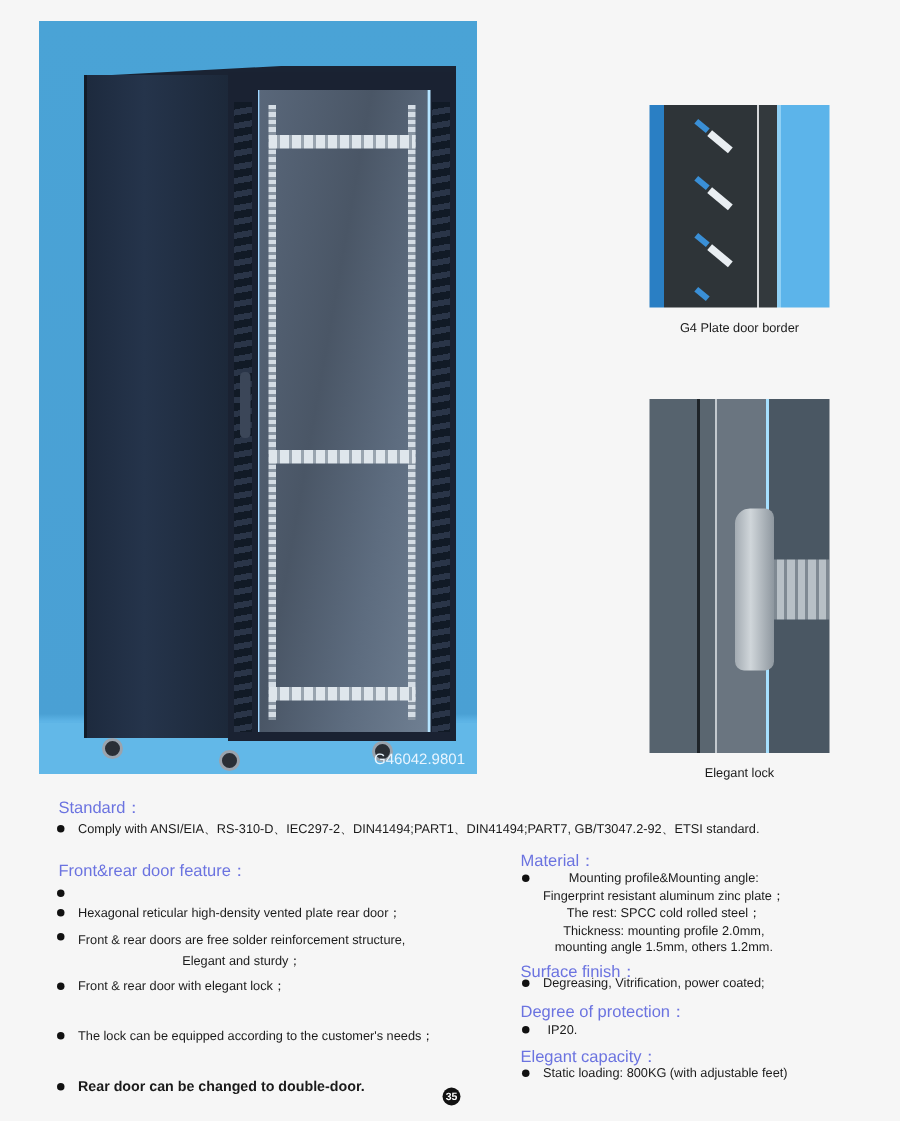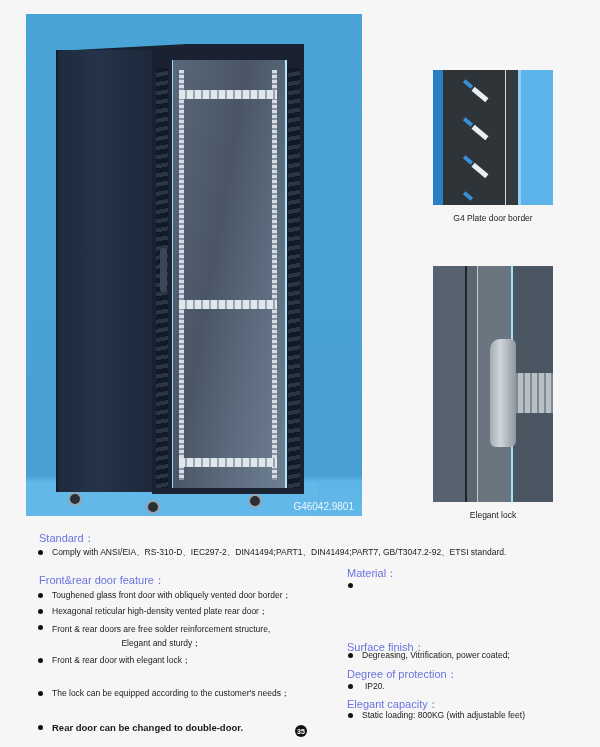--- a/index.html
+++ b/index.html
@@ -11,21 +11,20 @@
     font-family: "Liberation Sans", sans-serif;
     color: #1a1a1a;
   }
   .abs { position: absolute; }
 
   
   .main-photo {
     left: 26px; top: 14px; width: 292px; height: 502px;
     background: linear-gradient(#4aa3d6, #4aa0d4 92%, #5db4e6 93%, #62b8e8 100%);
     overflow: hidden;
-    padding-left: 44px;
   }
   .floor { left: 0; top: 468px; width: 292px; height: 34px; background: #62b8e8; }
   .cab-side {
     left: 30px; top: 36px; width: 96px; height: 442px;
     background: linear-gradient(90deg, #1d2a3e 0%, #25344b 40%, #1c2839 100%);
     border-left: 2px solid #121b28;
   }
   .cab-top {
     left: 30px; top: 30px; width: 248px; height: 14px;
     background: #1a2333;
@@ -161,21 +160,20 @@
 <div class="abs heading" style="left:39px; top:531px">Standard：</div>
 <div class="abs item" style="left:38px; top:547px; width:540px">
   <span class="bullet"></span>
   <span class="item-text">Comply with ANSI/EIA、RS-310-D、IEC297-2、DIN41494;PART1、DIN41494;PART7, GB/T3047.2-92、ETSI standard.</span>
 </div>
 
 <div class="abs heading" style="left:39px; top:573px">Front&amp;rear door feature：</div>
 <div class="abs" style="left:38px; top:590px; width:300px">
   <div class="item" style="margin-bottom:5px">
     <span class="bullet"></span>
-    <span class="item-text">Toughened glass front door with obliquely vented door border；</span>
   </div>
   <div class="item" style="margin-bottom:5px">
     <span class="bullet"></span>
     <span class="item-text">Hexagonal reticular high-density vented plate rear door；</span>
   </div>
   <div class="item" style="margin-bottom:5px; line-height:14px">
     <span class="bullet"></span>
     <span class="item-text">Front &amp; rear doors are free solder reinforcement structure,
 Elegant and sturdy；</span>
   </div>
@@ -189,20 +187,25 @@
   </div>
   <div class="item big">
     <span class="bullet"></span>
     <span class="item-text">Rear door can be changed to double-door.</span>
   </div>
 </div>
 
 <div class="abs heading" style="left:347px; top:566px">Material：</div>
 <div class="abs item" style="left:348px; top:580px; width:230px; line-height:11.5px">
   <span class="bullet"></span>
+  <span class="item-text">Mounting profile&amp;Mounting angle:
+Fingerprint resistant aluminum zinc plate；
+The rest: SPCC cold rolled steel；
+Thickness: mounting profile 2.0mm,
+mounting angle 1.5mm, others 1.2mm.</span>
 </div>
 
 <div class="abs heading" style="left:347px; top:640px">Surface finish：</div>
 <div class="abs item" style="left:348px; top:650px; width:230px">
   <span class="bullet"></span>
   <span class="item-text">Degreasing, Vitrification, power coated;</span>
 </div>
 
 <div class="abs heading" style="left:347px; top:667px">Degree of protection：</div>
 <div class="abs item" style="left:348px; top:681px; width:230px">

